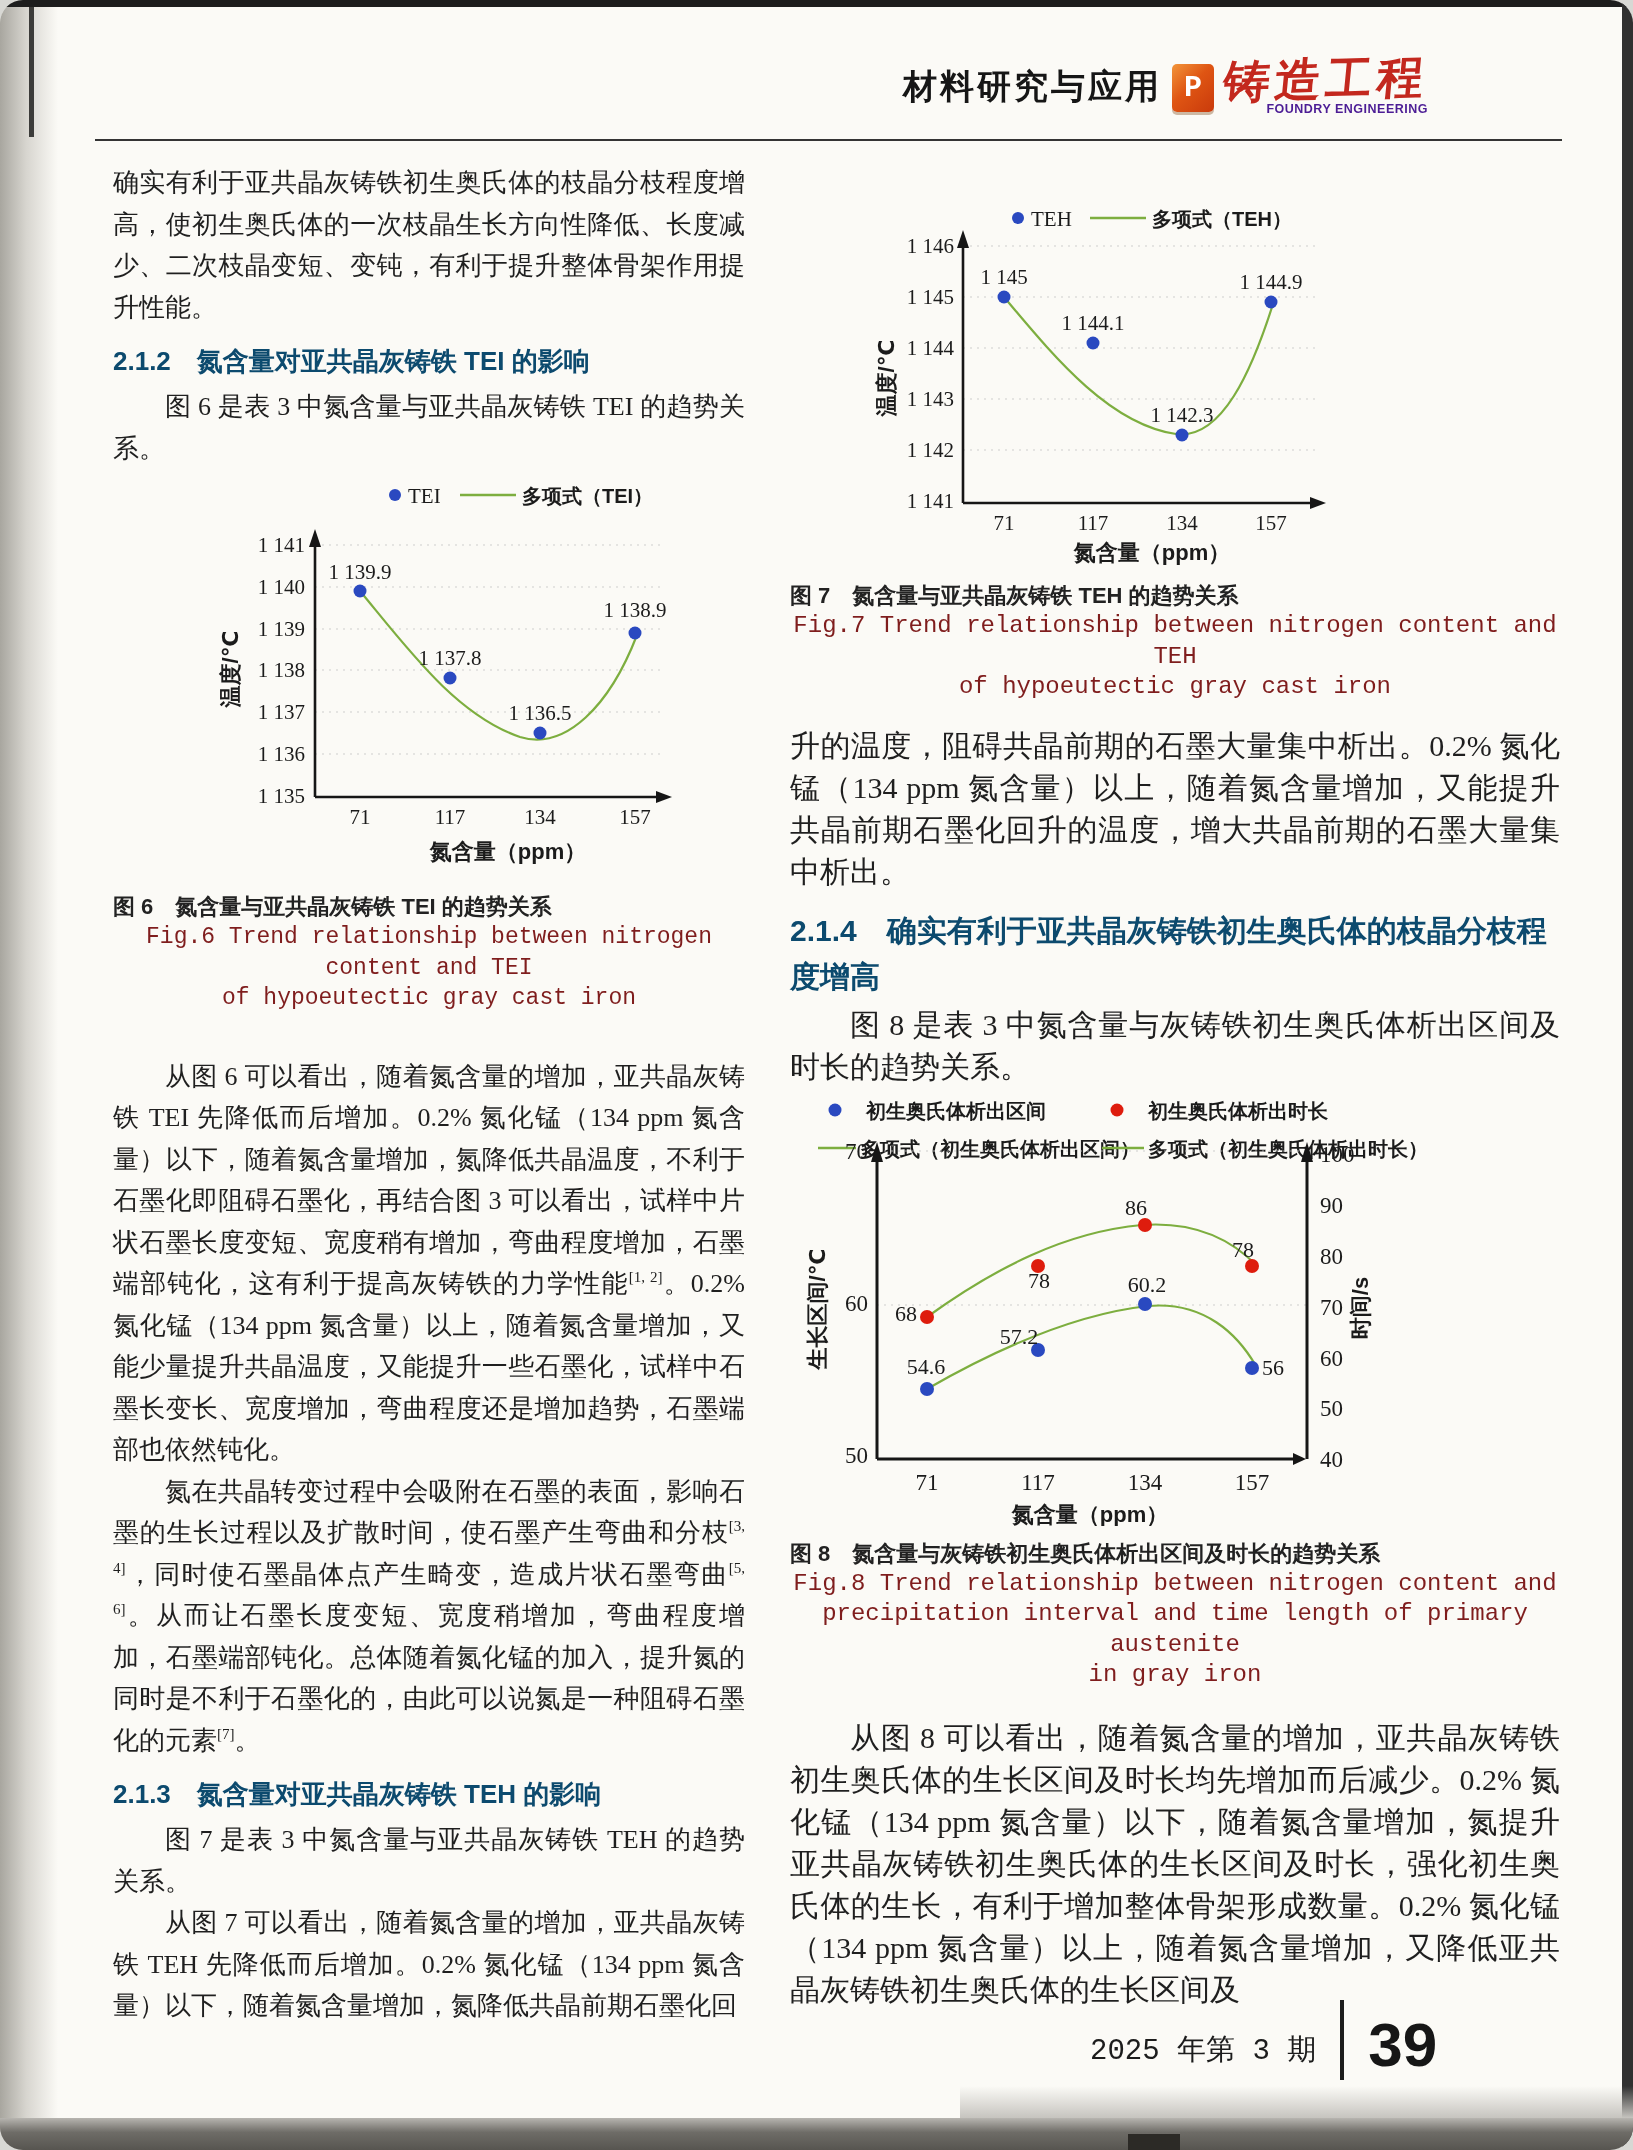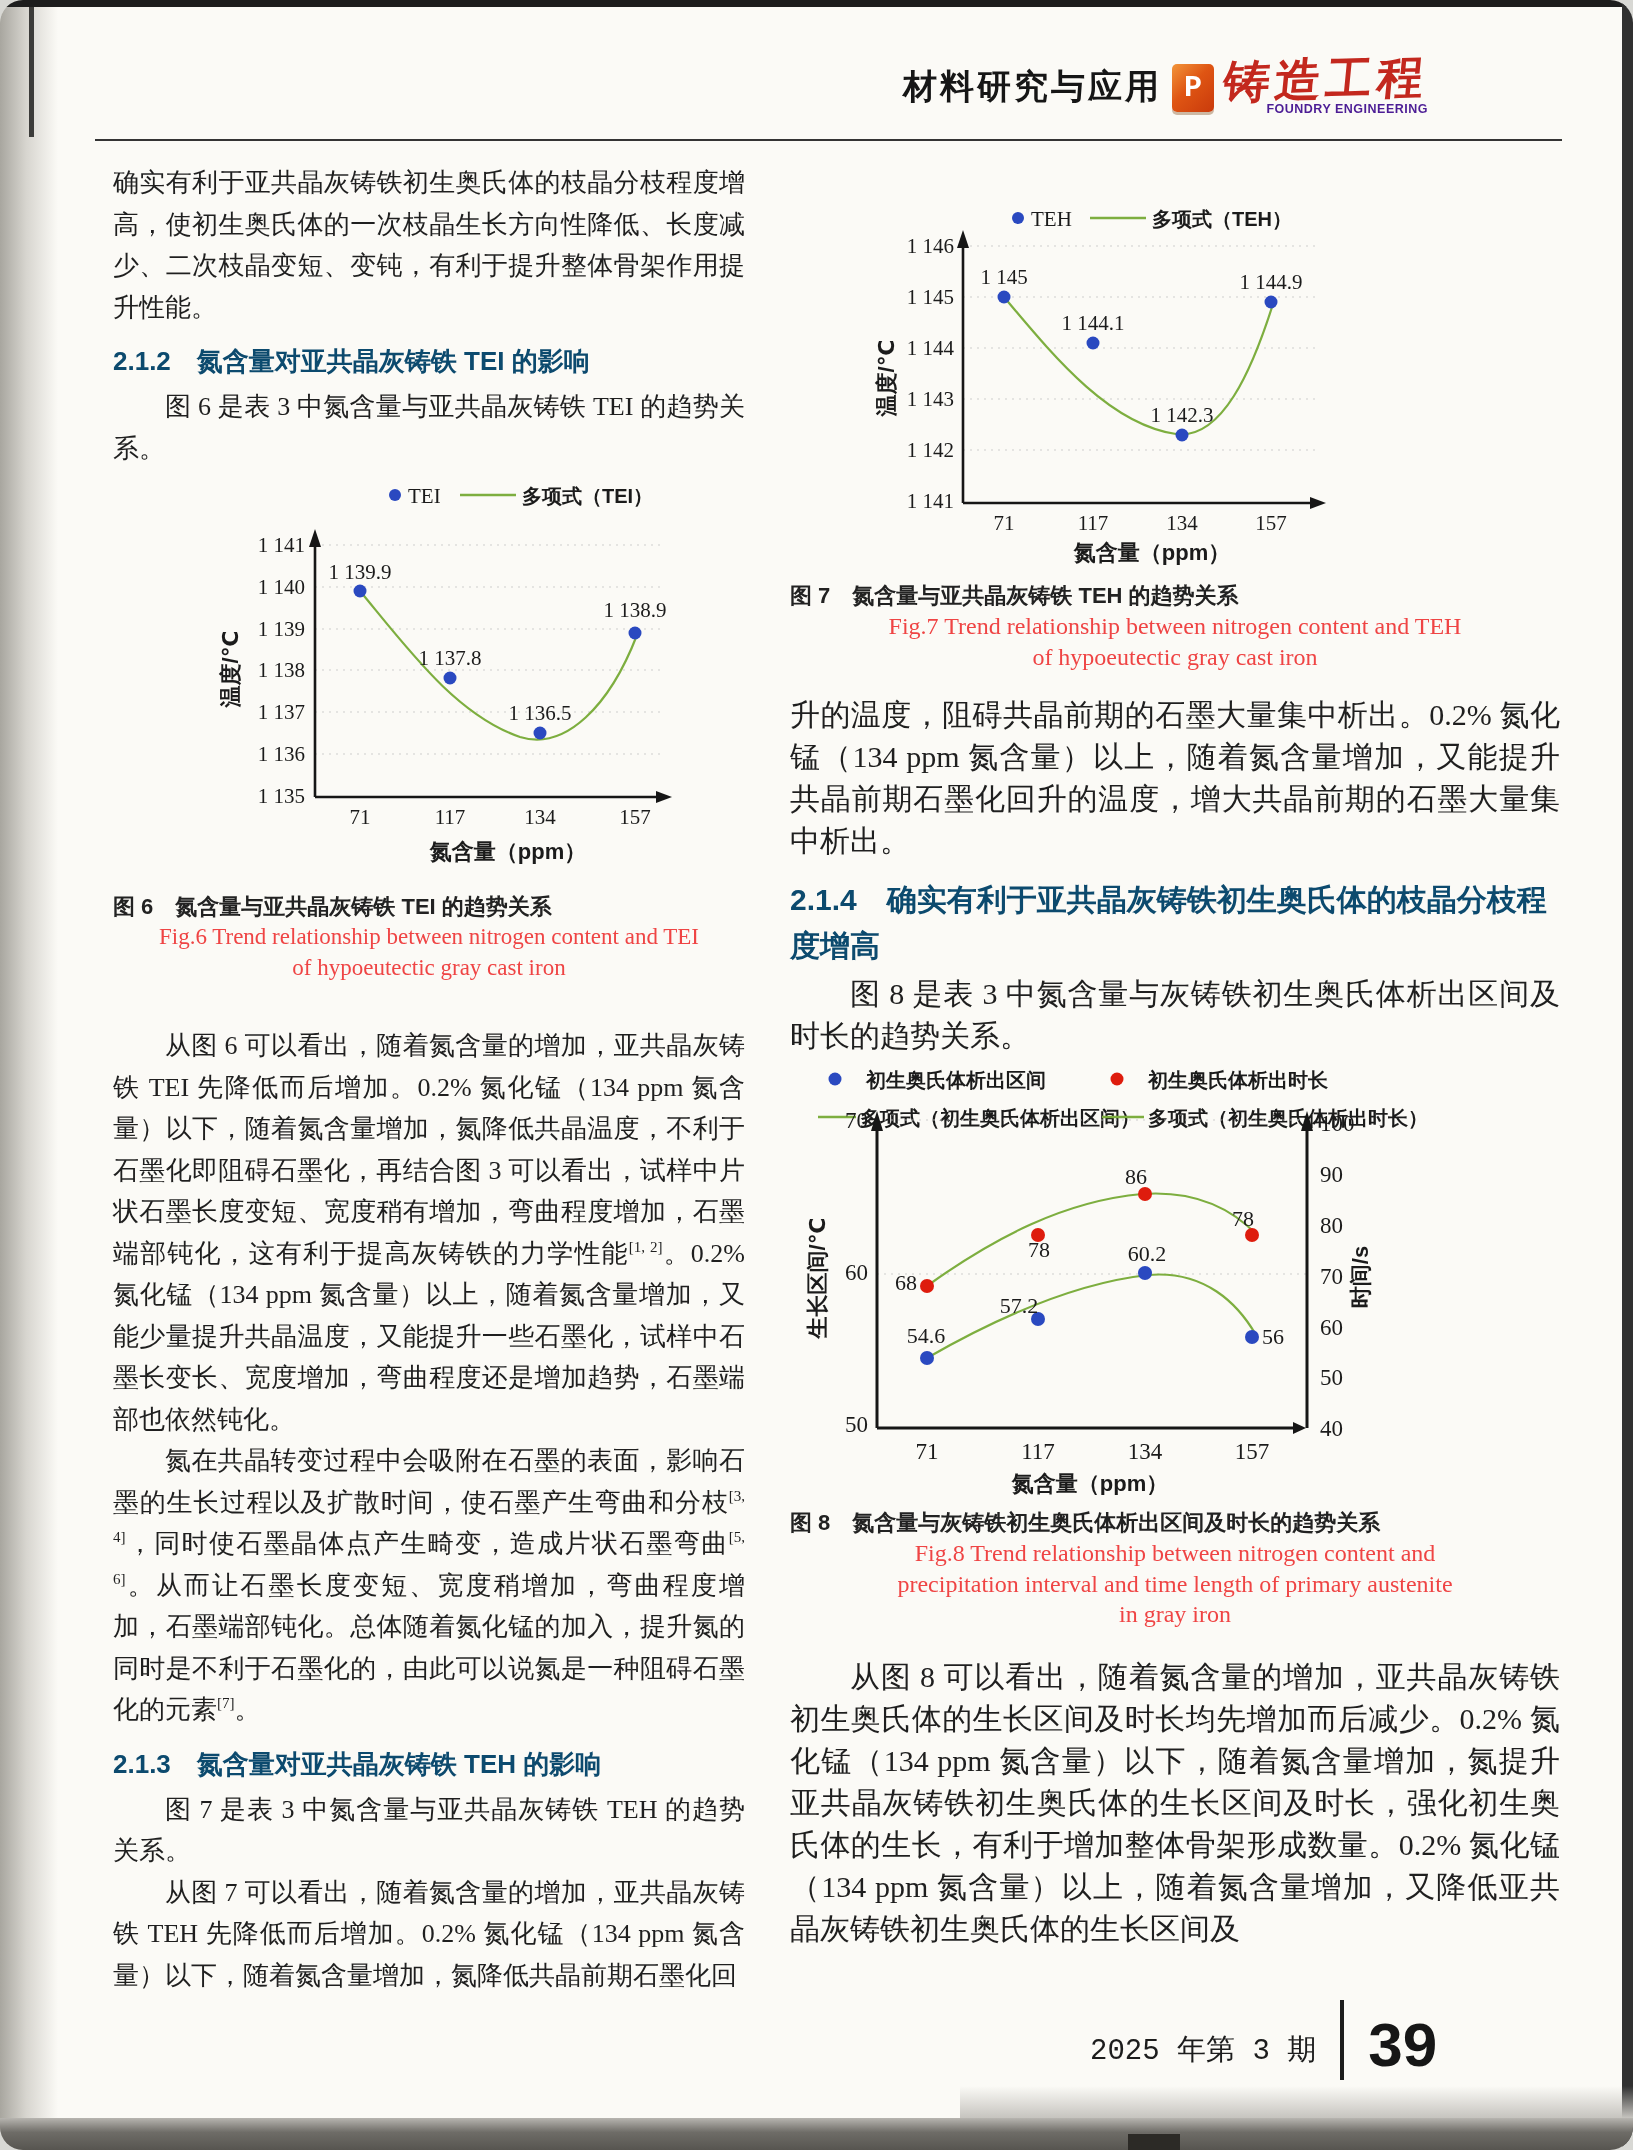--- a/index.html
+++ b/index.html
@@ -38,21 +38,21 @@
   p{margin:0;}
   .pb-l{font-size:26px;line-height:41.5px;text-align:justify;}
   .pb-r{font-size:30px;line-height:42px;text-align:justify;}
   .ind{text-indent:2em;}
   sup{font-size:.58em;vertical-align:super;line-height:0;}
   .hsec{font-family:"Liberation Sans","DejaVu Sans",sans-serif;font-weight:700;color:#0c4a6e;}
   .hsec-l{font-size:26px;margin:13px 0 5px;line-height:40px;}
   .hsec-r{font-size:30px;margin:15px 0 4px;line-height:46px;}
   .cap-cn{font-family:"Liberation Sans","DejaVu Sans",sans-serif;font-weight:600;font-size:22px;
           color:#222;margin-top:13px;}
-  .cap-en{font-family:Liberation Serif, serif;font-size:23px;color:#ef4444;
+  .cap-en{font-family:Liberation Mono, monospace;font-size:23px;color:#7f1d1d;
           text-align:center;line-height:30.5px;}
   .cap-en-r{font-size:24px;}
   .chart{display:block;}
   
   .tk{font:21px "Liberation Serif","DejaVu Serif",serif;fill:#1b1b1b;}
   .tk8{font:23px "Liberation Serif","DejaVu Serif",serif;fill:#1b1b1b;}
   .pl{font:21px "Liberation Serif","DejaVu Serif",serif;fill:#1b1b1b;}
   .pl8{font:22px "Liberation Serif","DejaVu Serif",serif;fill:#1b1b1b;}
   .lgs{font:21px "Liberation Serif","DejaVu Serif",serif;fill:#1b1b1b;}
   .lgc{font:600 20px "Liberation Sans","DejaVu Sans",sans-serif;fill:#1b1b1b;}

